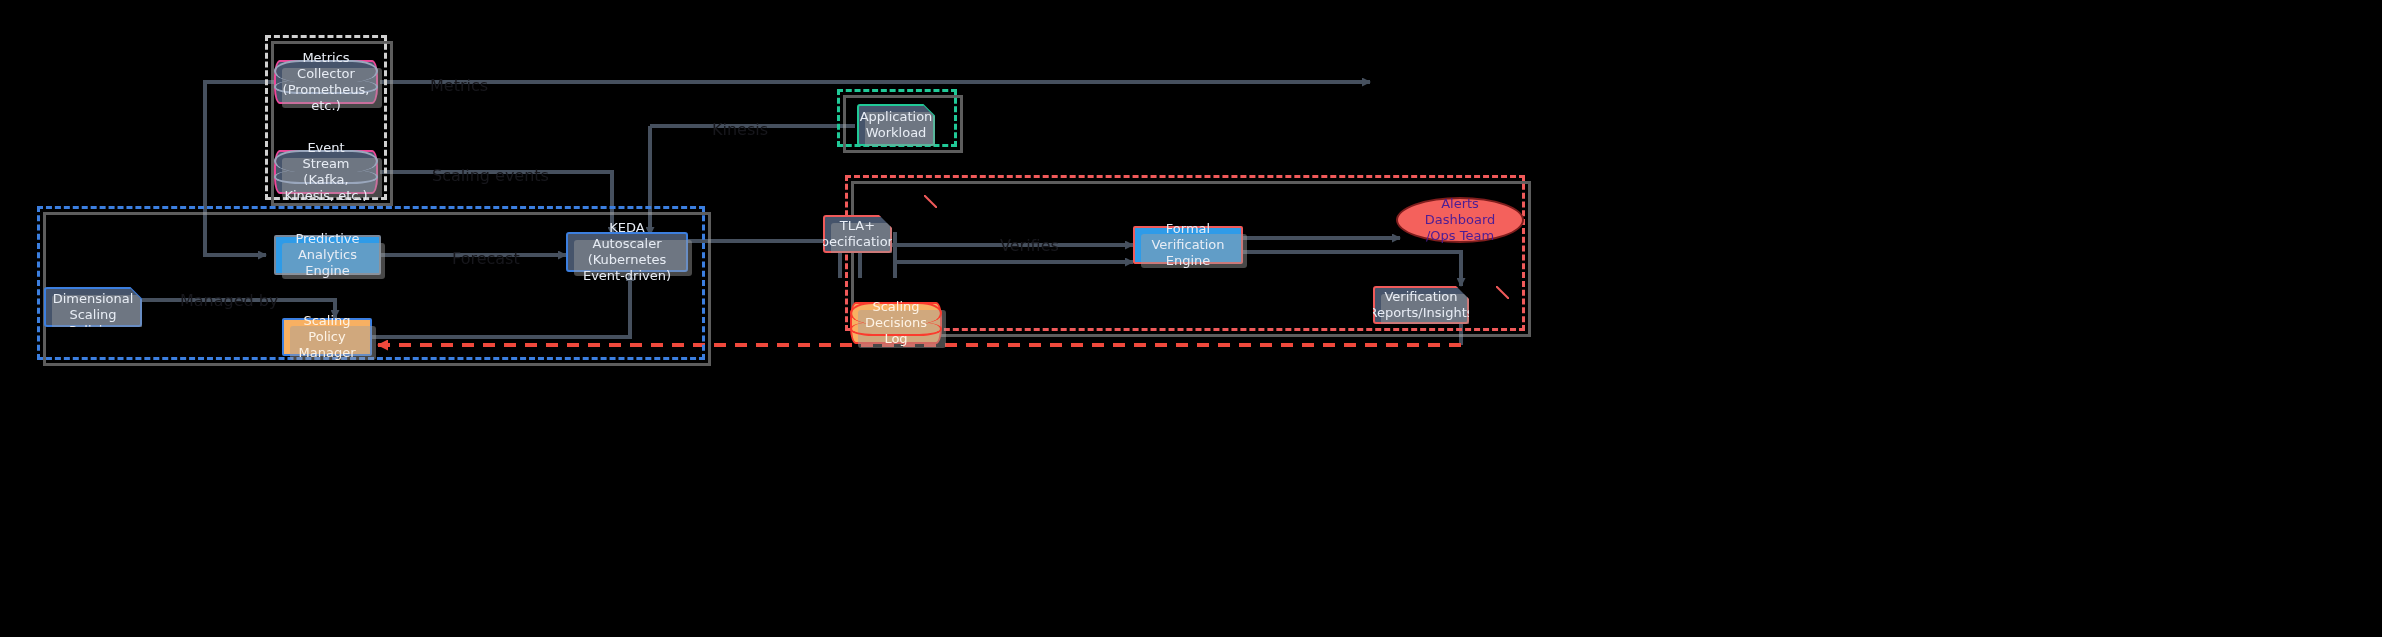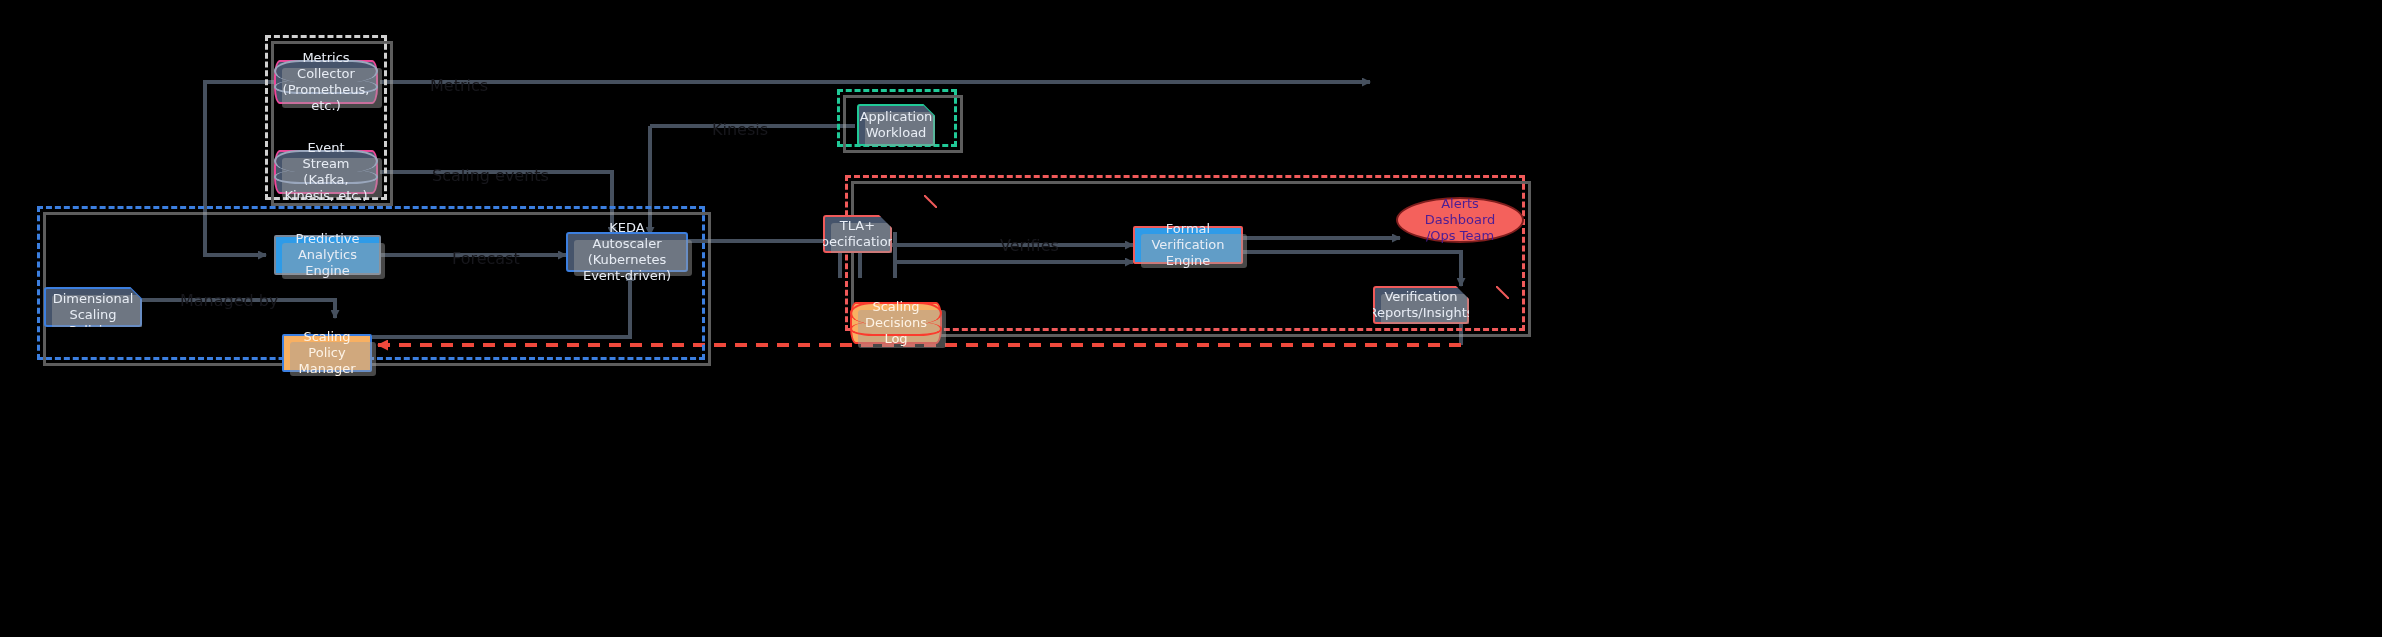--- a/index.html
+++ b/index.html
@@ -271,21 +271,21 @@
 
   <div class="node rect blue-border doc" style="left:44px; top:287px; width:98px; height:40px;">
     <span class="nshadow"></span>
     <span class="ntxt">Multi-Dimensional
 Scaling Policies</span>
   </div>
   <svg class="doc-fold" style="left:129px; top:287px; width:13px; height:13px;" viewBox="0 0 13 13">
     <path d="M0,0 L13,13" stroke="#3c7fe0" stroke-width="2"></path>
   </svg>
 
-  <div class="node solidorange" style="left:282px; top:334px; width:90px; height:38px;">
+  <div class="node solidorange" style="left:282px; top:318px; width:90px; height:38px;">
     <span class="nshadow"></span>
     <span class="ntxt" style="color:#fdf3e6;">Scaling Policy
 Manager</span>
   </div>
 
   <div class="node rect red-border doc" style="left:823px; top:195px; width:69px; height:38px;margin-top:20px;">
     <span class="nshadow"></span>
     <span class="ntxt">TLA+
 Specifications</span>
   </div>

